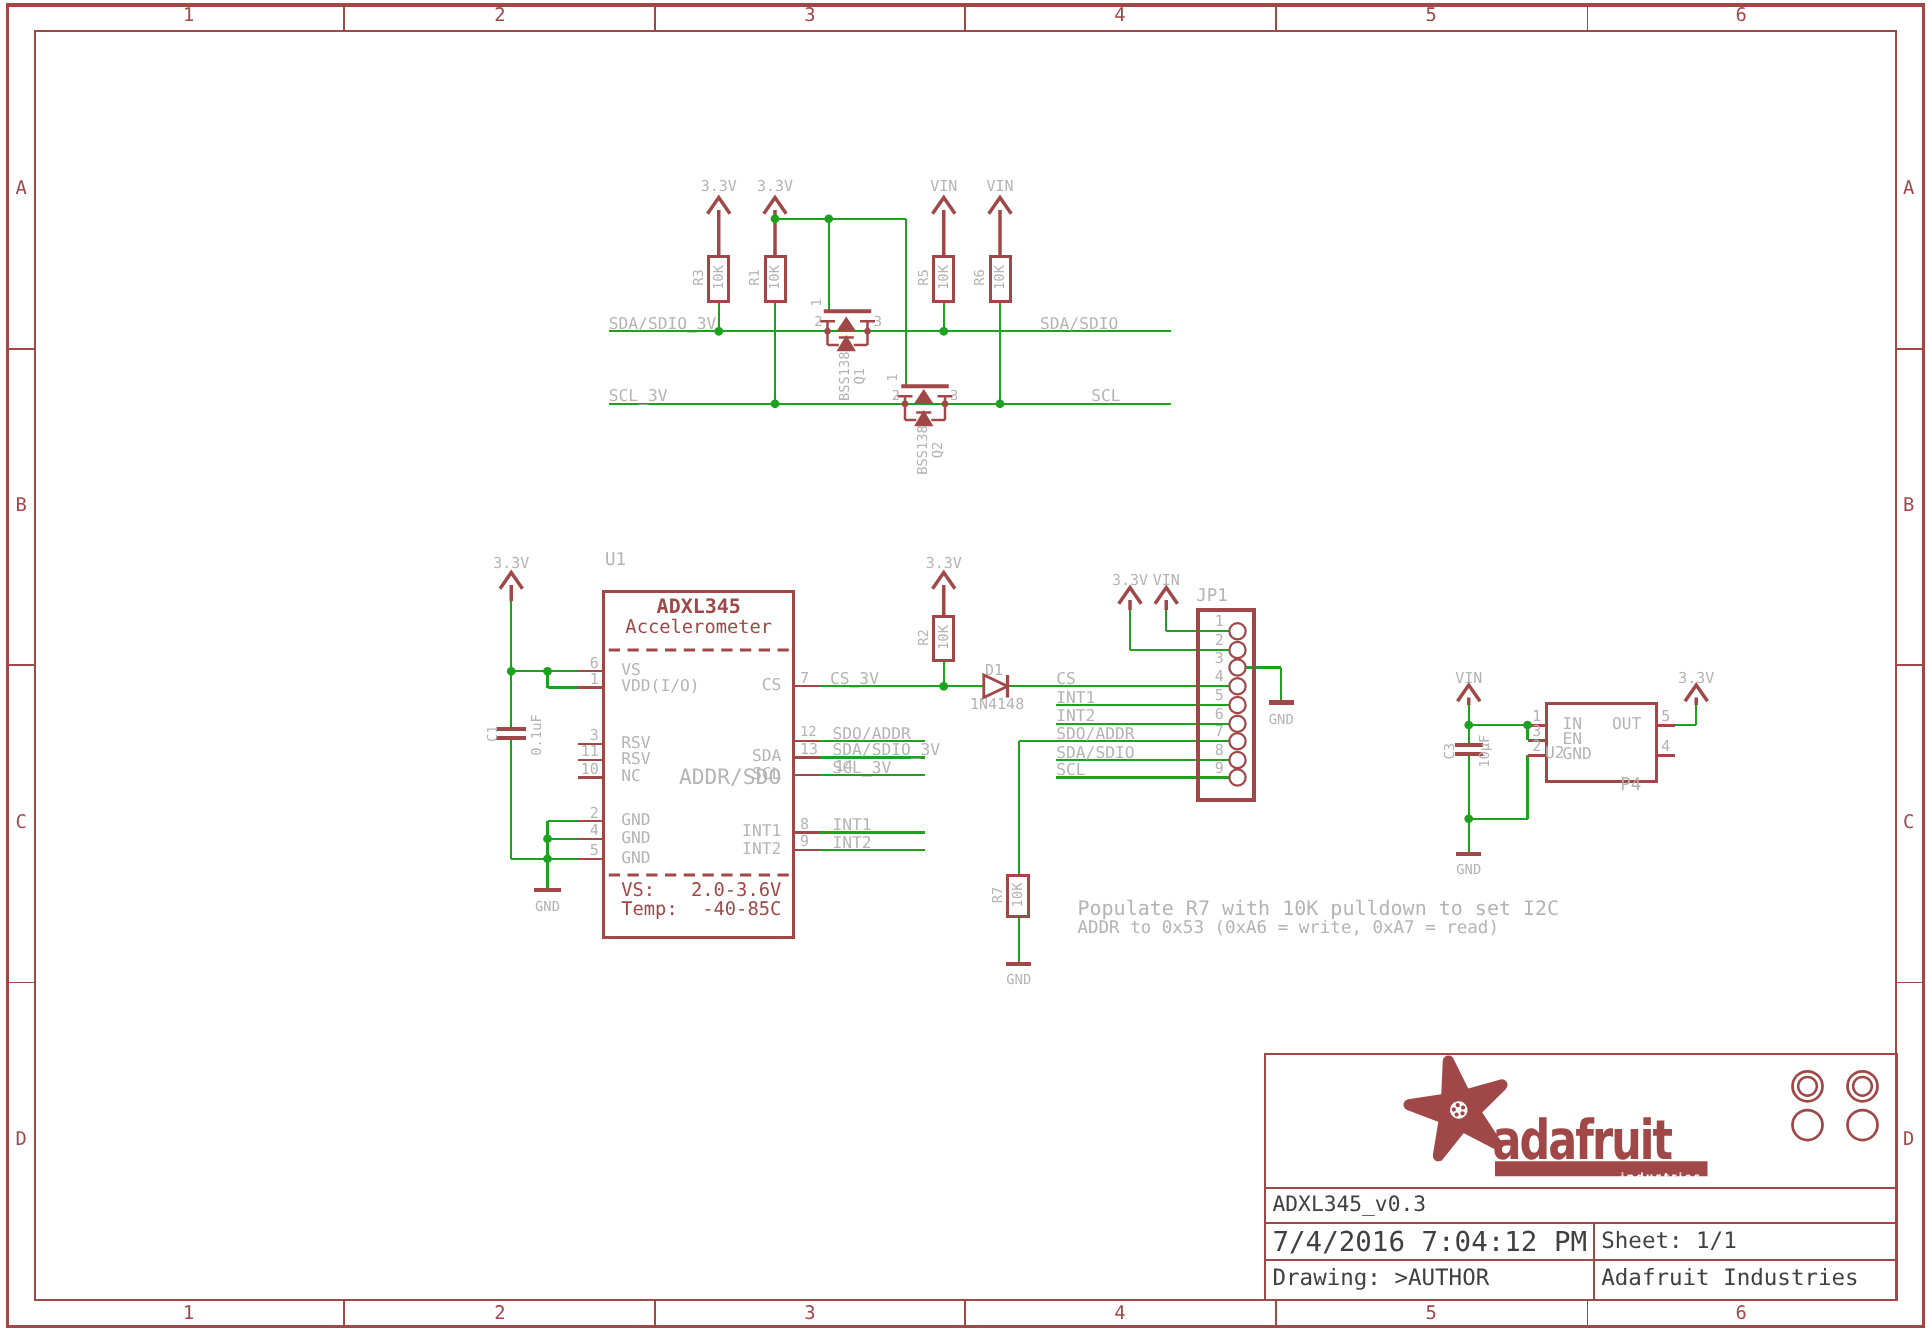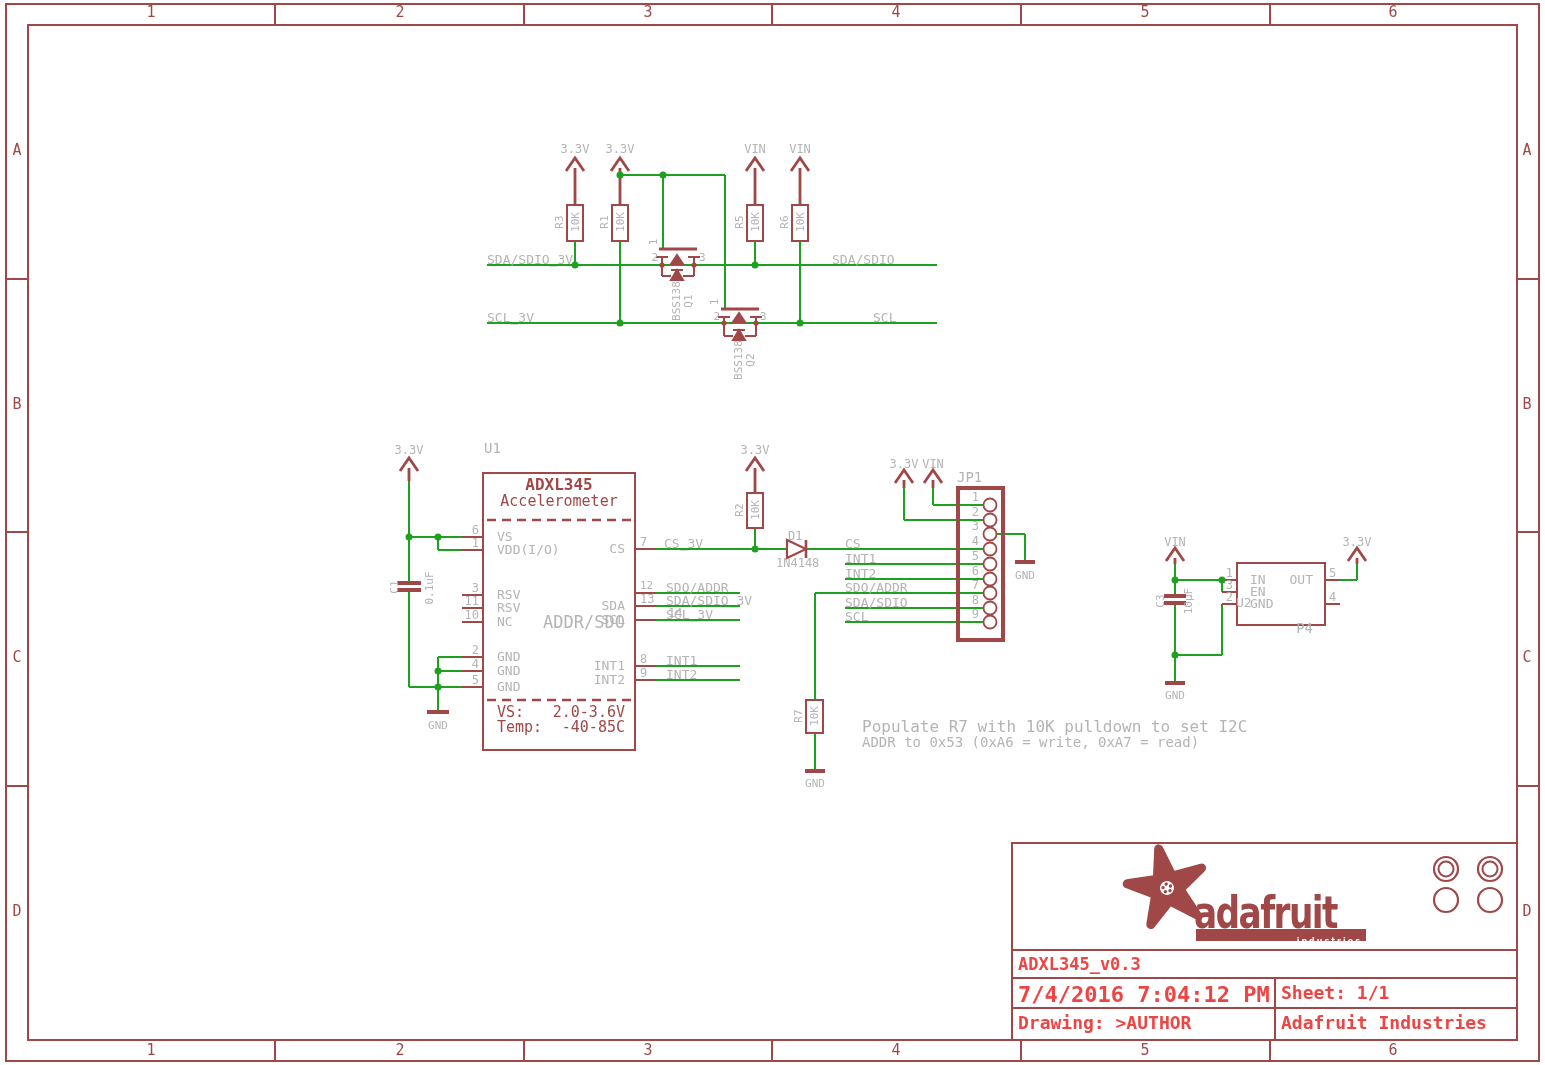--- a/index.html
+++ b/index.html
@@ -1,21 +1,21 @@
 <!DOCTYPE html>
 <html><head>
 <meta charset="utf-8">
 <style>
   html,body{margin:0;padding:0;background:#fff;}
   #sheet{position:relative;width:1545px;height:1065px;background:#ffffff;overflow:hidden;
          font-family:"DejaVu Sans Mono", monospace;}
   #sheet svg{position:absolute;left:0;top:0;}
   .t{position:absolute;white-space:pre;color:#b4b4b4;line-height:1;display:block;}
   .t.red{color:#a04848;}
-  .tb{position:absolute;white-space:pre;color:#ef4444;line-height:1;font-weight:bold;}
+  .tb{position:absolute;white-space:pre;color:#404040;line-height:1;font-weight:normal;}
   #logo-text{position:absolute;left:1194px;top:891px;font-family:"DejaVu Sans",sans-serif;
      font-weight:bold;font-size:44px;color:#a04848;line-height:1;letter-spacing:-2px;
      transform:scaleX(0.78);transform-origin:left top;}
   #logo-banner{position:absolute;left:1196px;top:929px;width:170px;height:12px;background:#a04848;
      text-align:right;}
   #logo-banner span{color:#ffffff;font-family:"DejaVu Sans",sans-serif;font-weight:bold;
      font-size:8px;line-height:12px;letter-spacing:2px;padding-right:4px;}
 </style>
 </head>
 <body>

